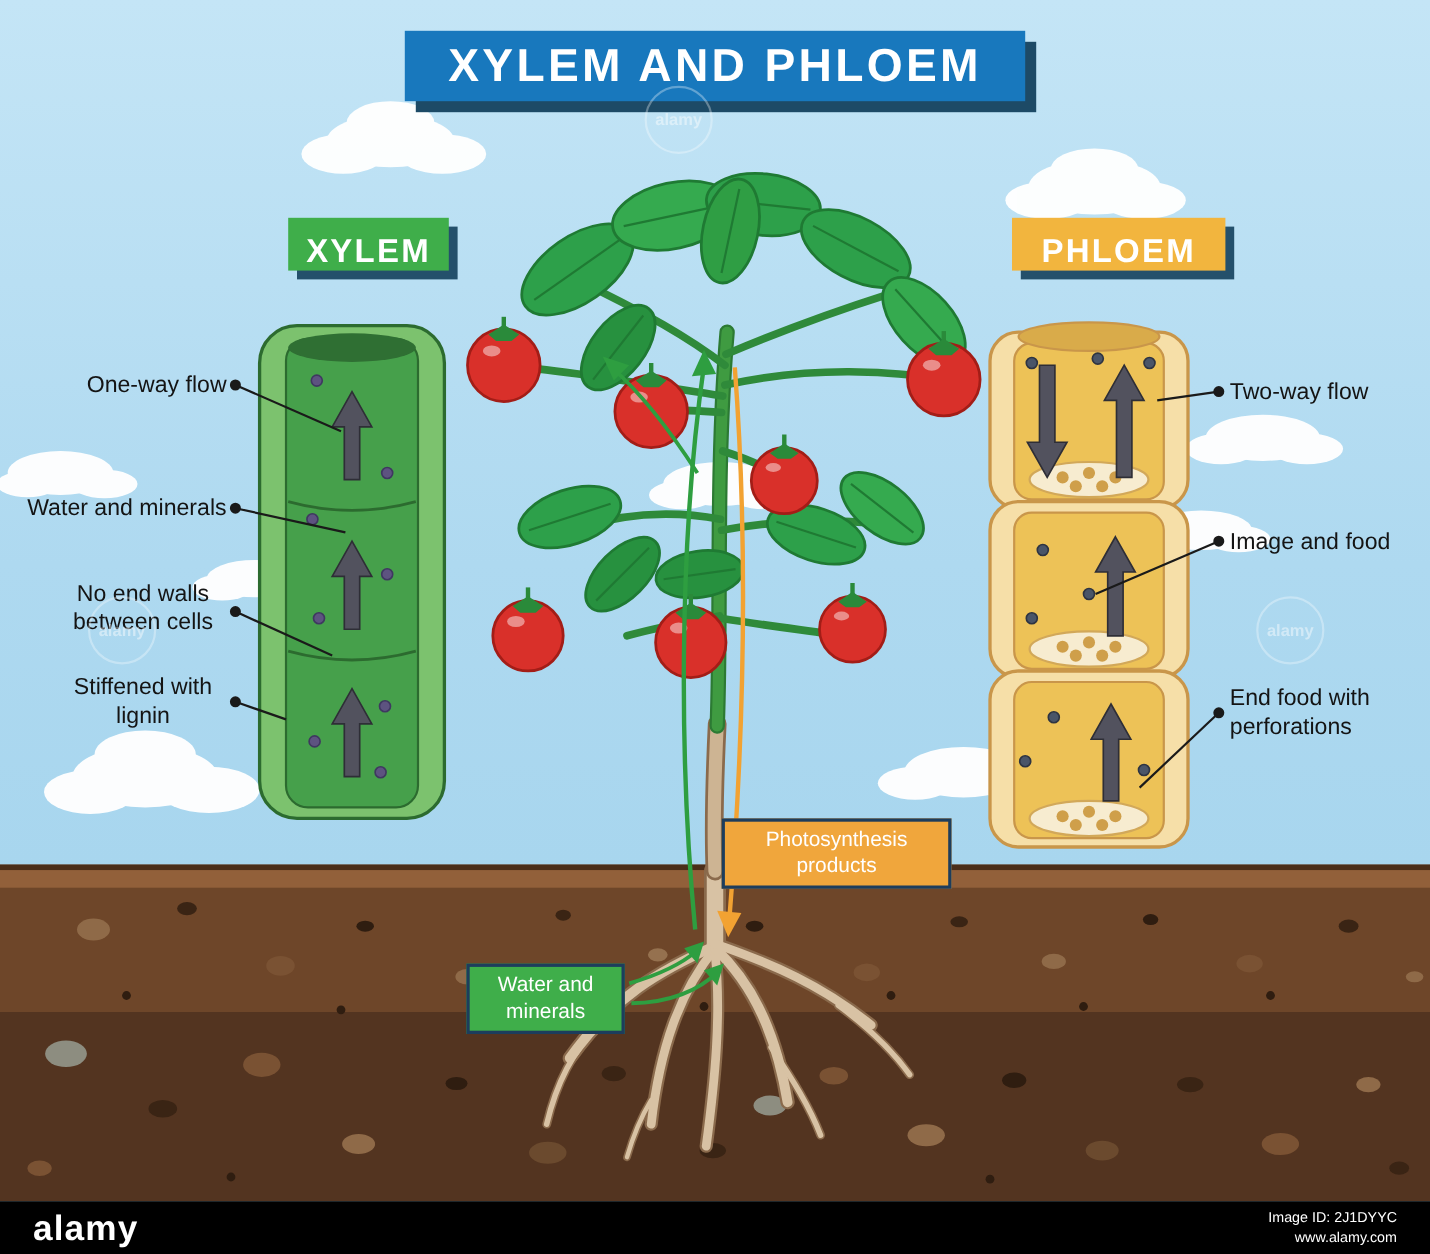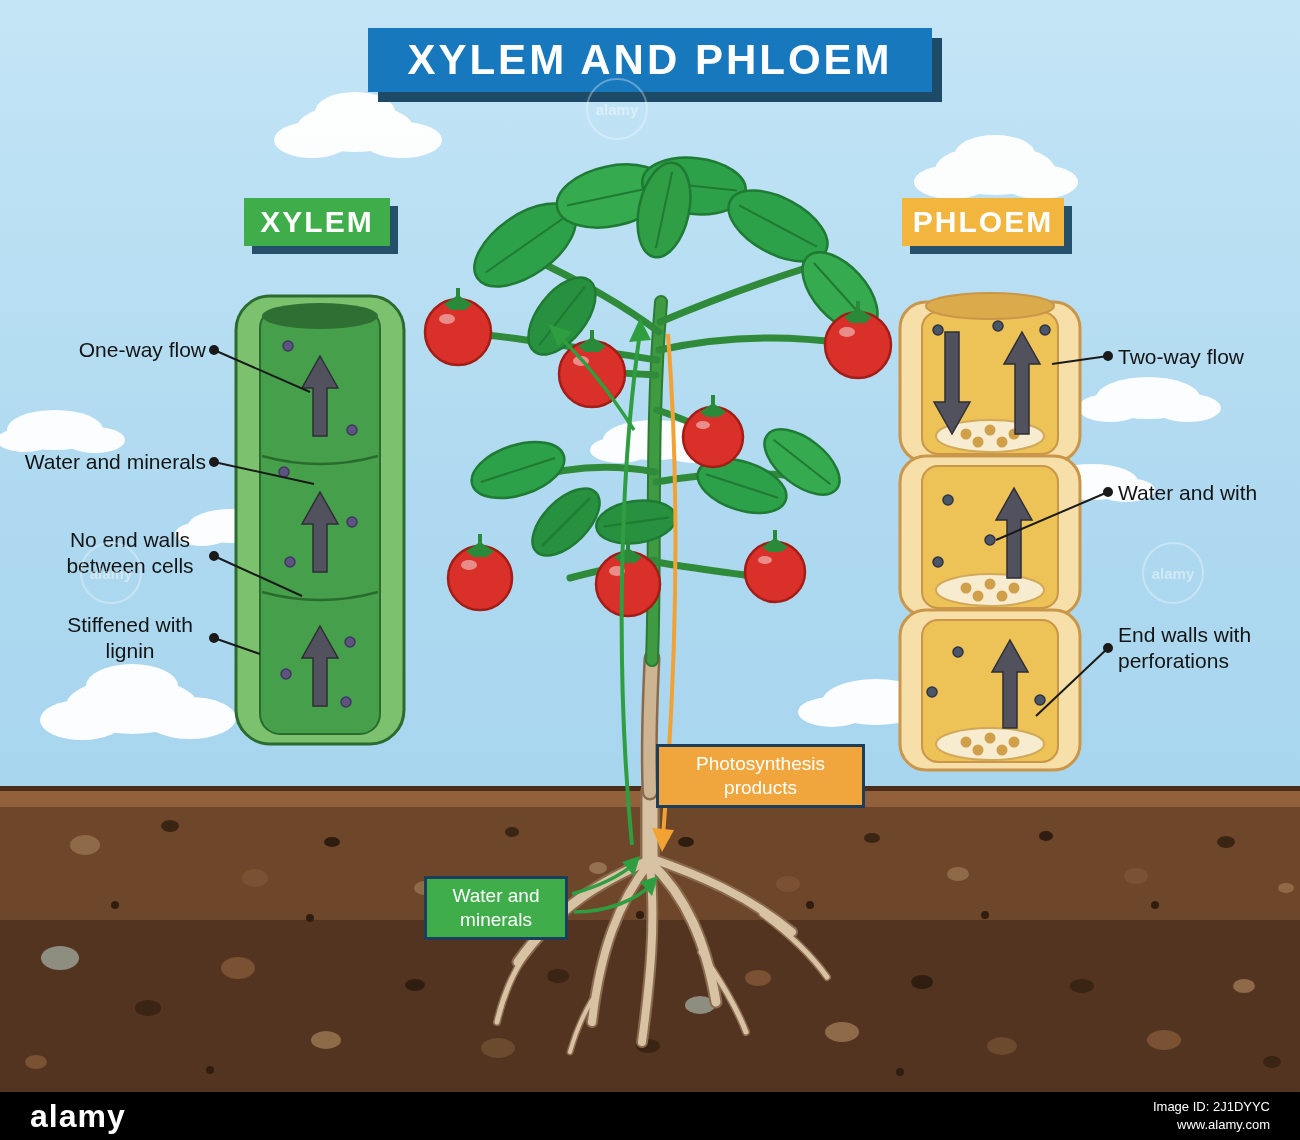--- a/index.html
+++ b/index.html
@@ -5,24 +5,24 @@
   html,body{margin:0;padding:0;background:#444;}
   .scene{position:relative;width:1300px;height:1140px;overflow:hidden;
     font-family:"Liberation Sans",sans-serif;
     background:linear-gradient(180deg,#c4e5f6 0%,#aed9f0 45%,#a0d2ec 100%);}
   .art{position:absolute;left:0;top:0;width:1300px;height:1092px;display:block;}
 
   .title-banner{position:absolute;left:368px;top:28px;width:564px;height:64px;
     background:#1878bd;box-shadow:10px 10px 0 #1d4a66;display:flex;align-items:center;
     justify-content:center;color:#fff;font-size:42px;font-weight:bold;letter-spacing:3px;}
 
-  .tube-heading{position:absolute;height:48px;display:flex;align-items:center;justify-content:center;
-    color:#fff;font-size:30px;font-weight:bold;letter-spacing:2px;}
+  .tube-heading{position:absolute;height:48px;display:flex;align-items:flex-end;justify-content:center;
+    color:#fff;font-size:30px;font-weight:bold;letter-spacing:2px;margin-left:18px;}
   .xylem-heading{left:244px;top:198px;width:146px;background:#3fae4a;box-shadow:8px 8px 0 #24506b;}
-  .phloem-heading{left:902px;top:198px;width:162px;background:#f2b53e;box-shadow:8px 8px 0 #24506b;}
+  .phloem-heading{left:902px;top:198px;width:194px;background:#f2b53e;box-shadow:8px 8px 0 #24506b;}
 
   .side-label{position:absolute;color:#141414;font-size:21px;line-height:1.22;}
   .lbl-one-way{right:1094px;top:337px;white-space:nowrap;text-align:right;margin-left:28px;}
   .lbl-water-min{right:1094px;top:449px;white-space:nowrap;text-align:right;}
   .lbl-no-end{right:1094px;top:527px;width:152px;text-align:center;}
   .lbl-lignin{right:1094px;top:612px;width:152px;text-align:center;}
   .lbl-two-way{left:1118px;top:344px;white-space:nowrap;}
   .lbl-water-food{left:1118px;top:480px;white-space:nowrap;}
   .lbl-end-walls{left:1118px;top:622px;width:160px;}
 
@@ -396,22 +396,22 @@
   <div class="tube-heading phloem-heading">
     <span>PHLOEM</span>
   </div>
 
   <div class="side-label lbl-one-way">One-way flow</div>
   <div class="side-label lbl-water-min">Water and minerals</div>
   <div class="side-label lbl-lignin">Stiffened with lignin</div>
   <div class="side-label lbl-no-end">No end walls between cells</div>
 
   <div class="side-label lbl-two-way">Two-way flow</div>
-  <div class="side-label lbl-water-food">Water and with</div>
-  <div class="side-label lbl-end-walls">End walls with perforations</div>
+  <div class="side-label lbl-water-food">Image and food</div>
+  <div class="side-label lbl-end-walls">End food with perforations</div>
 
   <div class="callout photosynthesis-box">Photosynthesis products</div>
   <div class="callout water-box">Water and minerals</div>
 
   <div class="wm wm1">
       <span>alamy</span>
     </div>
   <div class="wm wm2">
       <span>alamy</span>
     </div>

